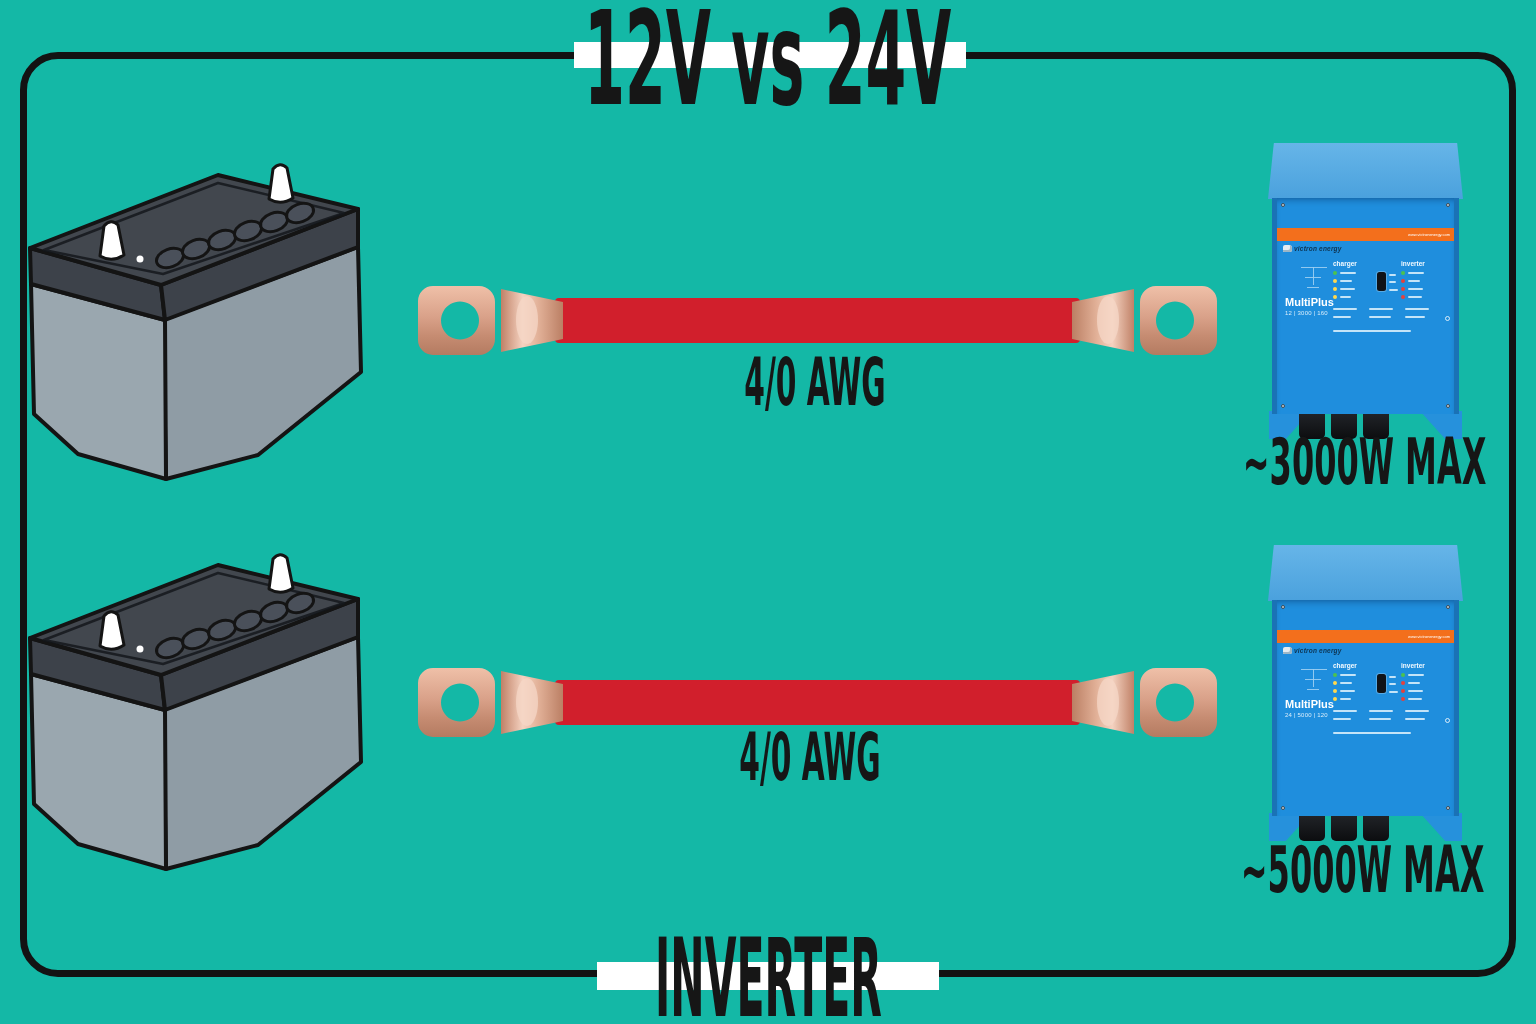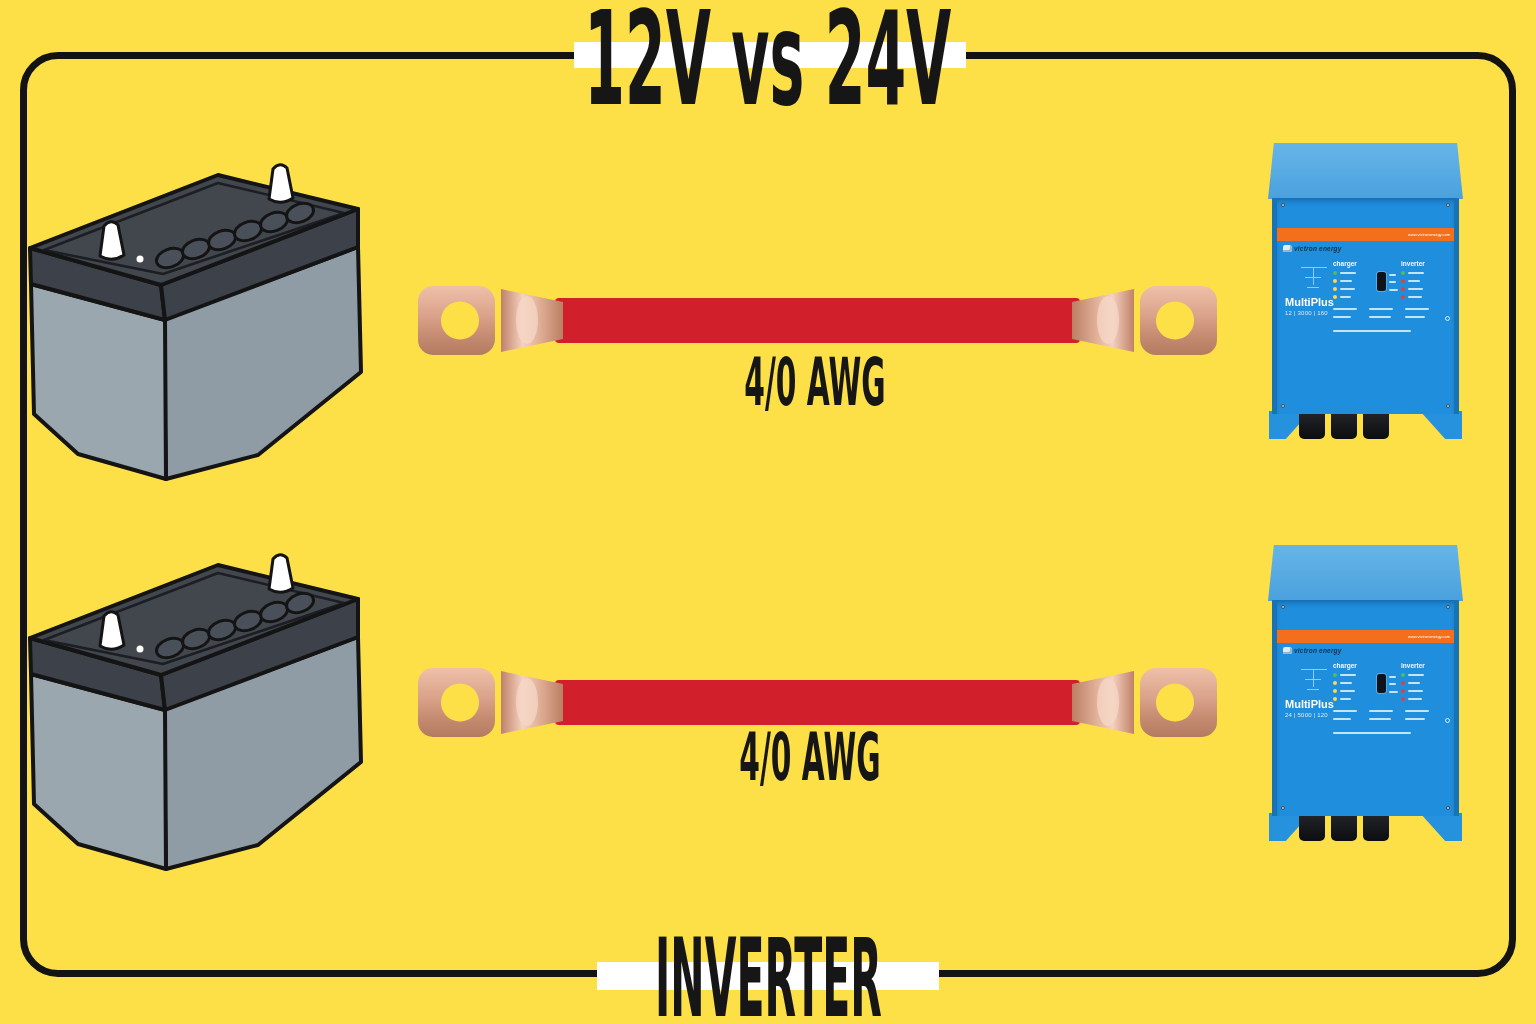--- a/index.html
+++ b/index.html
@@ -1,16 +1,16 @@
 <!DOCTYPE html>
 <html><head>
 <meta charset="utf-8">
 <style>
   html,body{margin:0;padding:0;background:#fff;}
-  .canvas{position:relative;width:1536px;height:1024px;background:#fde047;overflow:hidden;
+  .canvas{position:relative;width:1536px;height:1024px;background:#14b8a6;overflow:hidden;
           font-family:"Liberation Sans",sans-serif;}
   
   .frame{position:absolute;left:20px;top:52px;width:1496px;height:925px;box-sizing:border-box;
          border:7px solid #131313;border-radius:38px;}
   .mask{position:absolute;background:#ffffff;}
   .mask-top{left:574px;top:42px;width:392px;height:26px;}
   .mask-bottom{left:597px;top:962px;width:342px;height:28px;}
   
   .hand{font-family:"DejaVu Sans",sans-serif;font-weight:700;color:#161616;white-space:nowrap;line-height:1;}
   .center-row{position:absolute;display:flex;justify-content:center;align-items:flex-start;}
@@ -195,20 +195,23 @@
       <i class="dash" style="left:128px;top:110px;width:24px;"></i>
       <i class="dash" style="left:56px;top:118px;width:18px;"></i>
       <i class="dash" style="left:92px;top:118px;width:22px;"></i>
       <i class="dash" style="left:128px;top:118px;width:20px;"></i>
       <i class="dash" style="left:56px;top:132px;width:78px;"></i>
       <div class="inv-model">MultiPlus</div>
       <div class="inv-spec">12 | 3000 | 160</div>
       <i class="ce"></i>
     </div>
   </div>
+  <div class="center-row max m1">
+    <span class="hand">~3000W MAX</span>
+  </div>
 
   <svg class="batt b2" viewBox="0 0 352 322">
     <use href="#batt"></use>
   </svg>
 
   <svg class="cable c2" viewBox="0 0 805 75">
     <rect x="140" y="15" width="525" height="45" rx="4" fill="#d11f2c"></rect>
     <use href="#lug"></use>
     <use href="#lug" transform="translate(805 0) scale(-1 1)"></use>
   </svg>
@@ -268,14 +271,17 @@
       <i class="dash" style="left:128px;top:110px;width:24px;"></i>
       <i class="dash" style="left:56px;top:118px;width:18px;"></i>
       <i class="dash" style="left:92px;top:118px;width:22px;"></i>
       <i class="dash" style="left:128px;top:118px;width:20px;"></i>
       <i class="dash" style="left:56px;top:132px;width:78px;"></i>
       <div class="inv-model">MultiPlus</div>
       <div class="inv-spec">24 | 5000 | 120</div>
       <i class="ce"></i>
     </div>
   </div>
+  <div class="center-row max m2">
+    <span class="hand">~5000W MAX</span>
+  </div>
 
 </div>
 
 </body></html>

